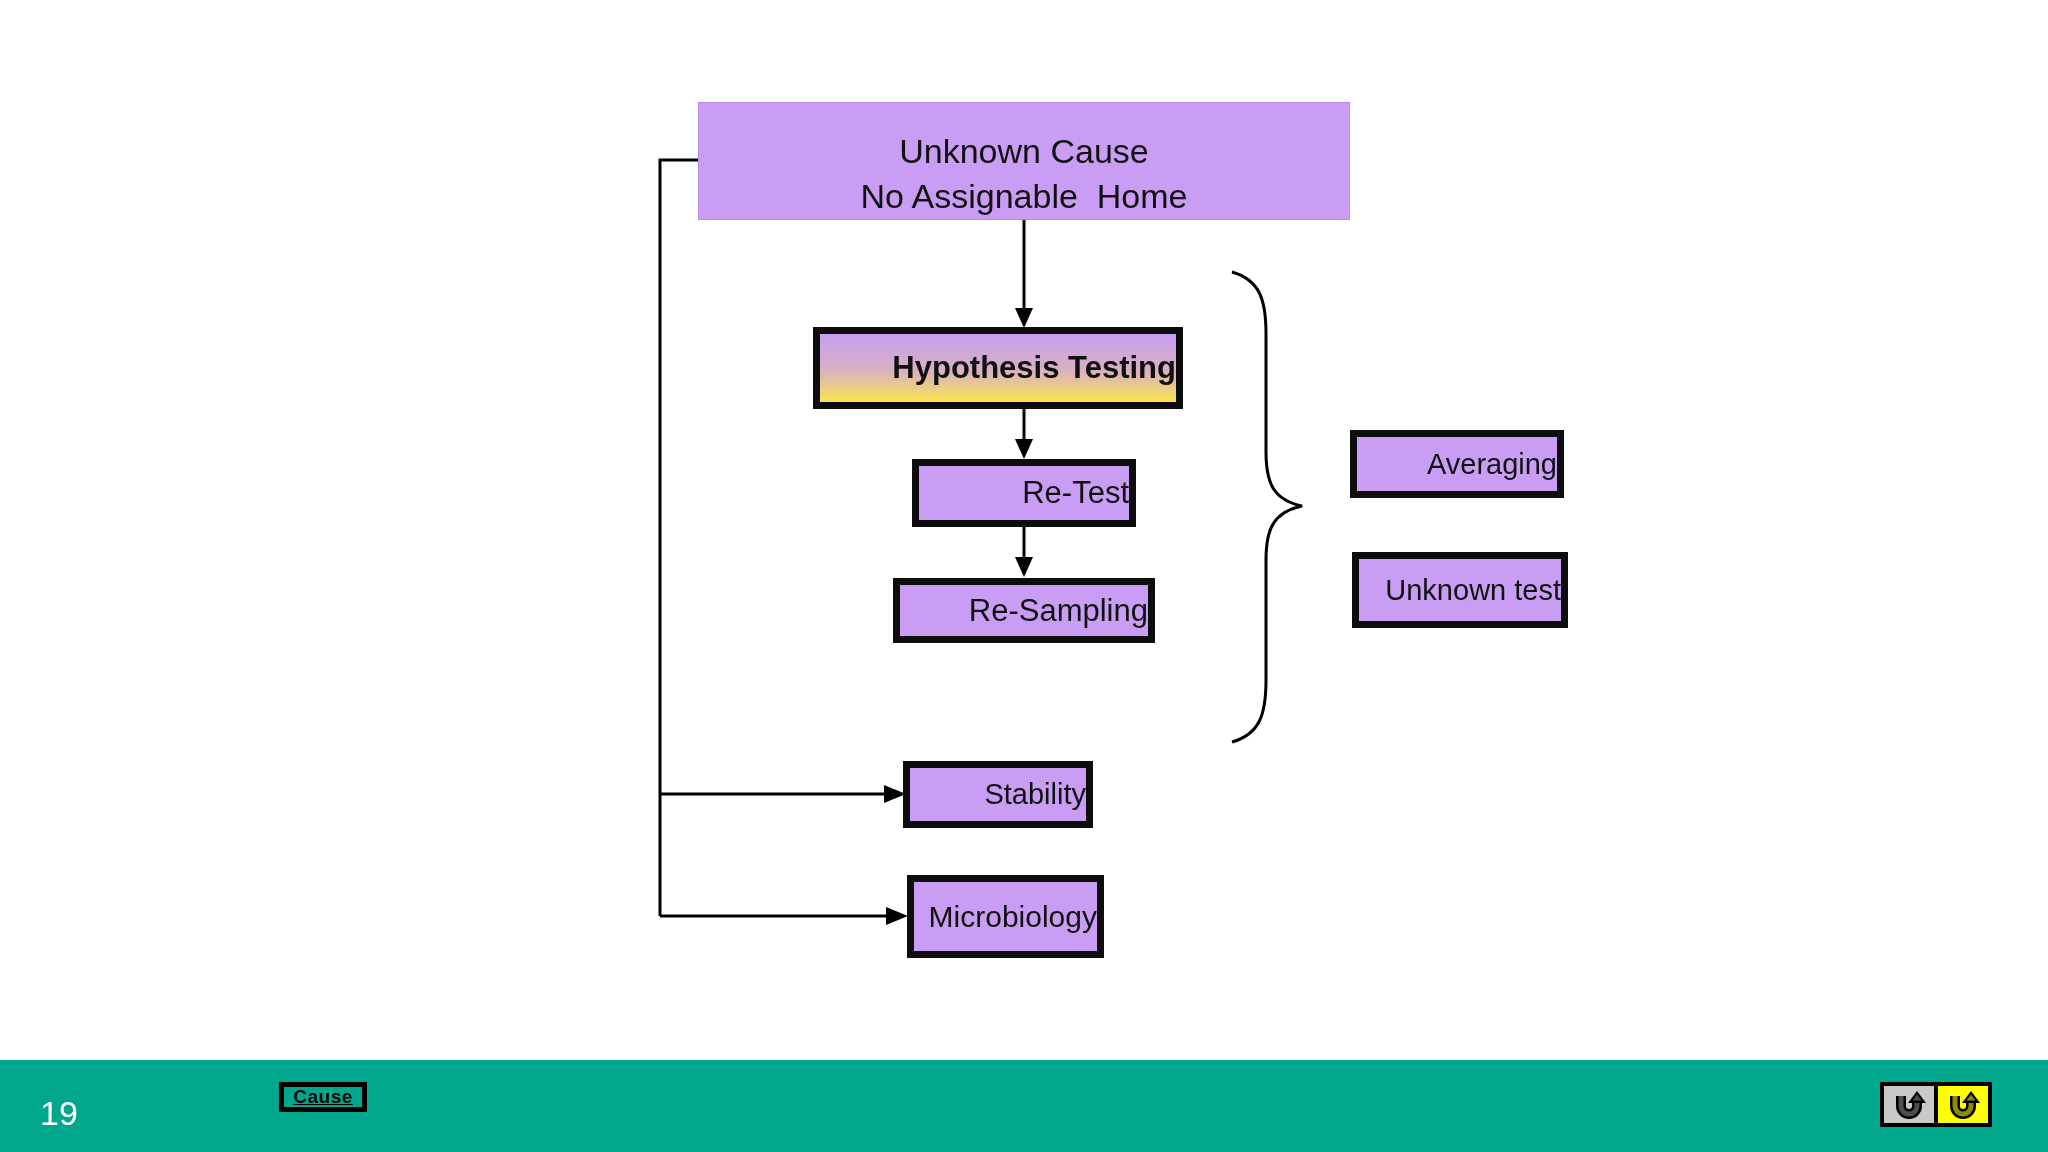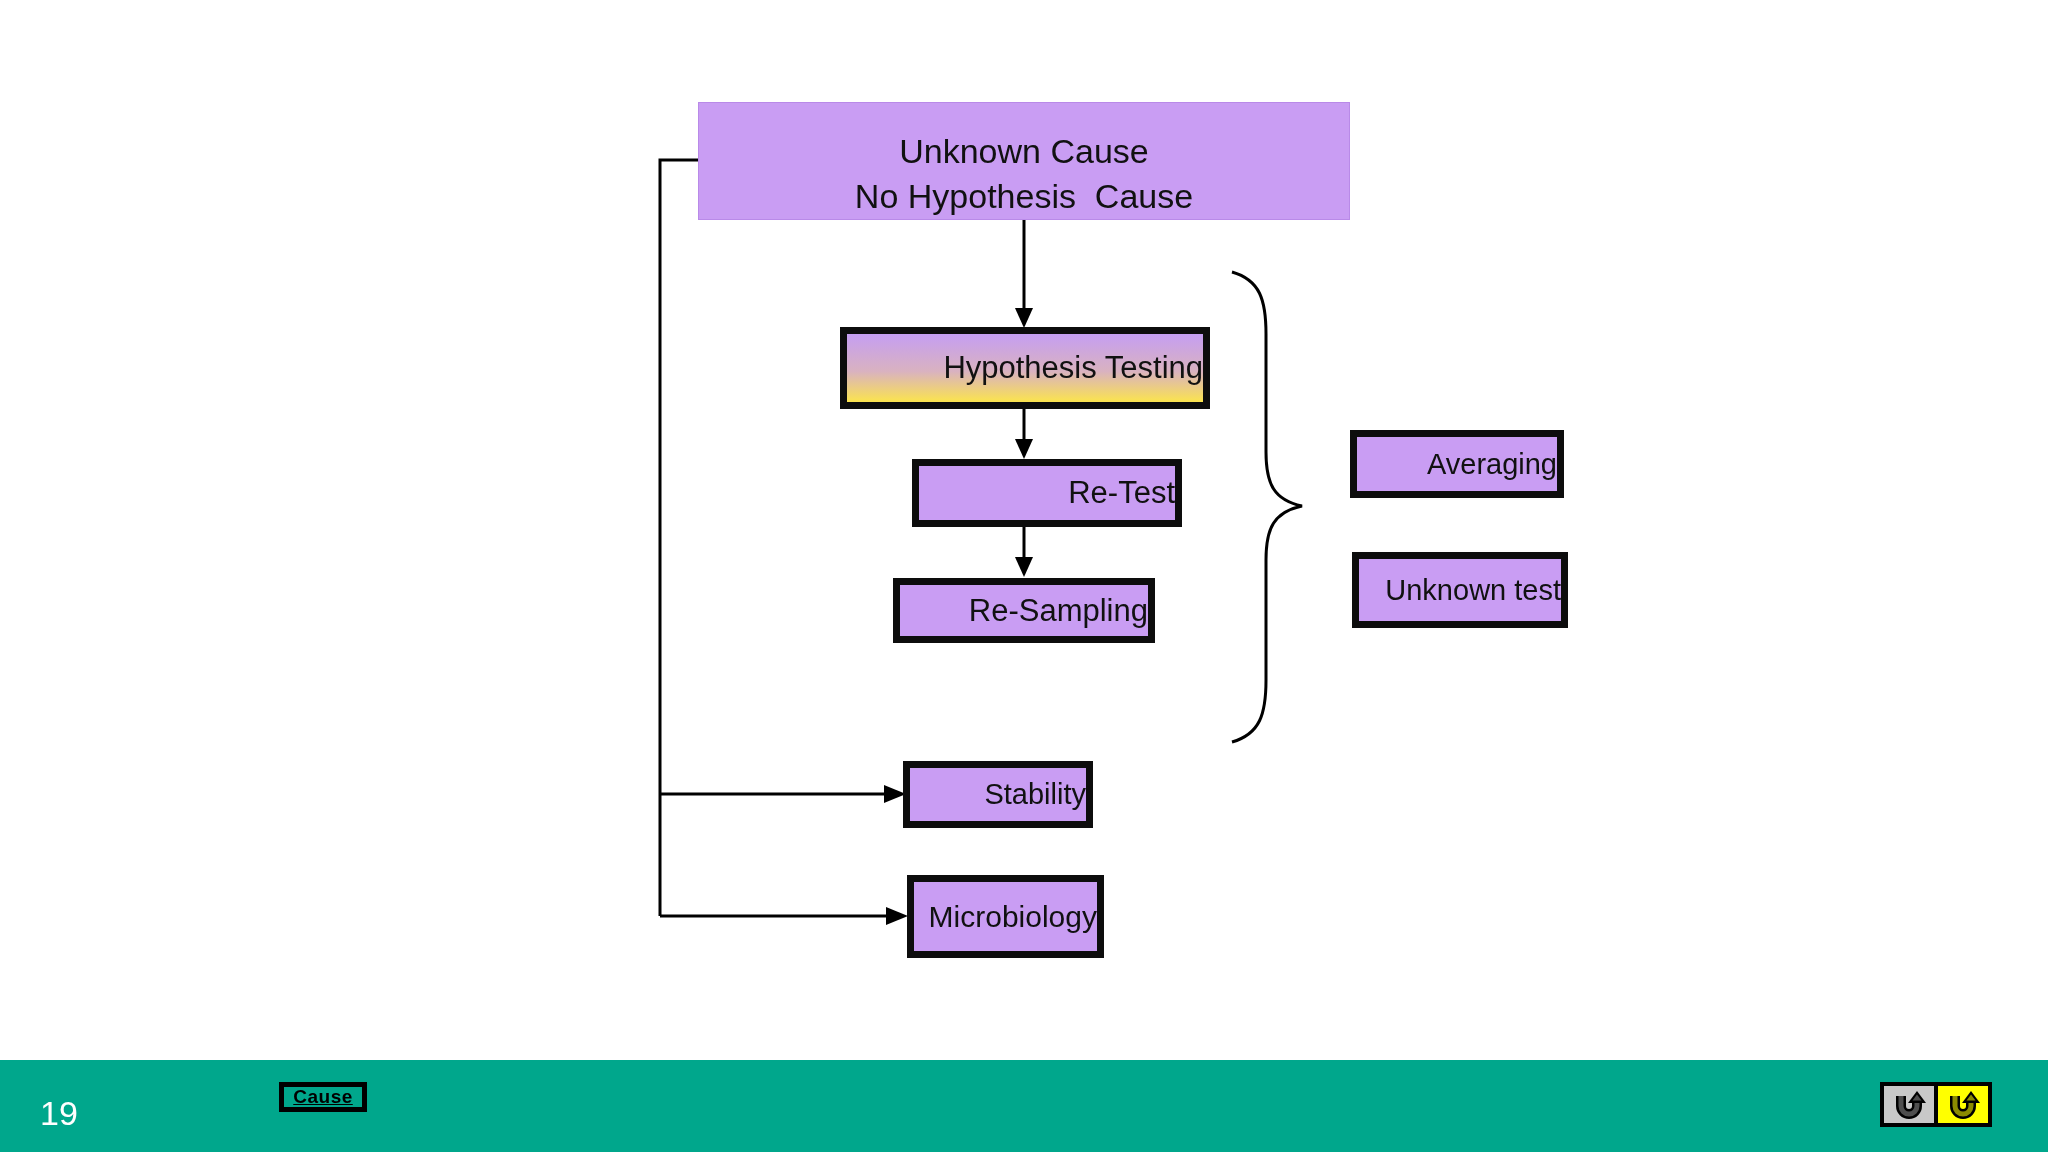--- a/index.html
+++ b/index.html
@@ -9,23 +9,23 @@
     color:#111;
   }
   #connectors{position:absolute;left:0;top:0;width:2048px;height:1152px;}
   .node{
     position:absolute;box-sizing:border-box;display:flex;align-items:center;justify-content:flex-end;
     text-align:center;background:var(--purple);color:#111;
   }
   .thick{border:7px solid var(--node-border);}
   .pre{white-space:pre;}
   #unknown-cause{left:698px;top:102px;width:652px;height:118px;border:1px solid var(--purple-border);font-size:34px;line-height:1.32;flex-direction:column;}
-  #hypothesis-testing{left:840px;top:327px;width:370px;height:82px;font-size:31px;
-    background:linear-gradient(180deg,var(--gradient-top) 0%,#d9b2c0 55%,var(--gradient-bottom) 100%);}
-  #re-test{left:912px;top:459px;width:270px;height:68px;font-size:31px;}
+  #hypothesis-testing{left:813px;top:327px;width:370px;height:82px;font-size:31px;
+    background:linear-gradient(180deg,var(--gradient-top) 0%,#d9b2c0 55%,var(--gradient-bottom) 100%);font-weight:bold;}
+  #re-test{left:912px;top:459px;width:224px;height:68px;font-size:31px;}
   #re-sampling{left:893px;top:578px;width:262px;height:65px;font-size:31px;}
   #averaging{left:1350px;top:430px;width:214px;height:68px;font-size:29px;}
   #outlier-test{left:1352px;top:552px;width:216px;height:76px;font-size:29px;}
   #stability{left:903px;top:761px;width:190px;height:67px;font-size:29px;}
   #microbiology{left:907px;top:875px;width:197px;height:83px;font-size:30px;}
 
   #footer-bar{position:absolute;left:0;top:1060px;width:2048px;height:92px;background:var(--teal);}
   #page-number{position:absolute;left:40px;top:1090px;color:#ffffff;font-size:34px;line-height:1;margin-top:6px;}
   #home-button{
     position:absolute;left:279px;top:1082px;width:88px;height:30px;box-sizing:border-box;
@@ -61,21 +61,21 @@
     <polygon points="1024,459 1015,439 1033,439"></polygon>
 
     <path class="connector" d="M 1024 527 L 1024 559"></path>
     <polygon points="1024,577 1015,557 1033,557"></polygon>
 
     <path class="connector" d="M 1232 272 C 1260 280 1266 300 1266 334 L 1266 452 C 1266 484 1274 500 1302 506 C 1274 512 1266 528 1266 560 L 1266 680 C 1266 714 1260 734 1232 742"></path>
   </svg>
 
   <div class="node" id="unknown-cause">
     <span class="pre">Unknown Cause</span>
-    <span class="pre">No Hypothesis  Cause</span>
+    <span class="pre">No Assignable  Home</span>
   </div>
 
   <div class="node thick" id="hypothesis-testing">
     <span>Hypothesis Testing</span>
   </div>
 
   <div class="node thick" id="re-test">
     <span>Re-Test</span>
   </div>
 

